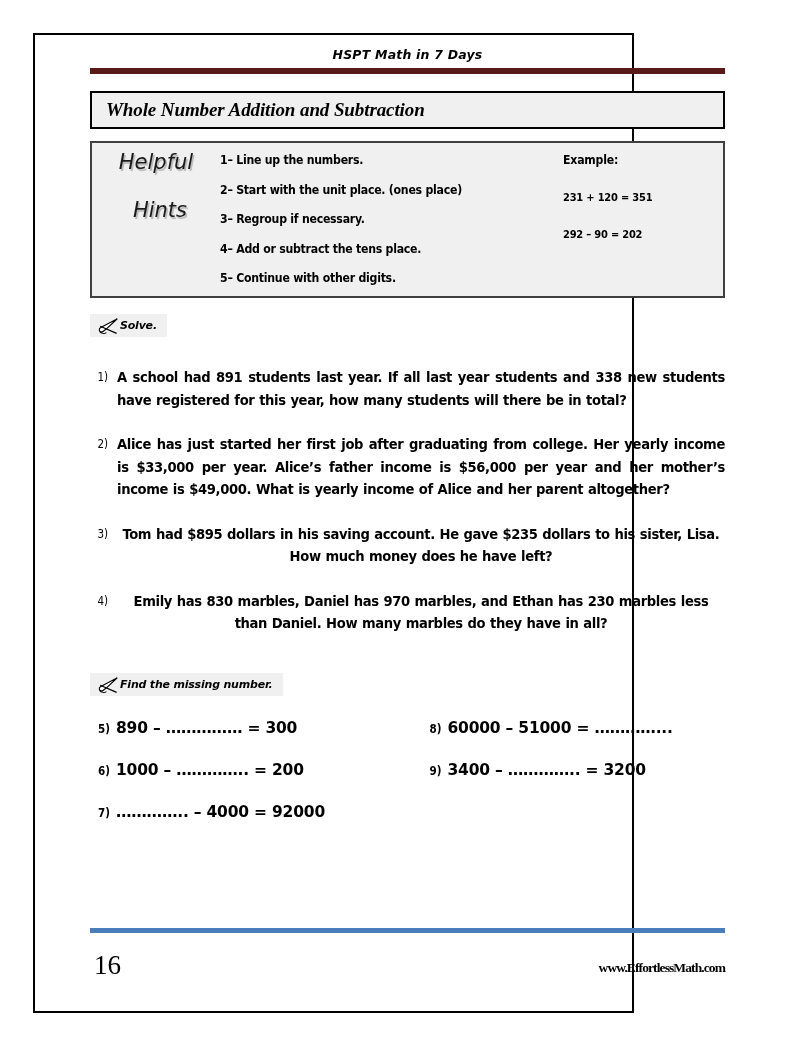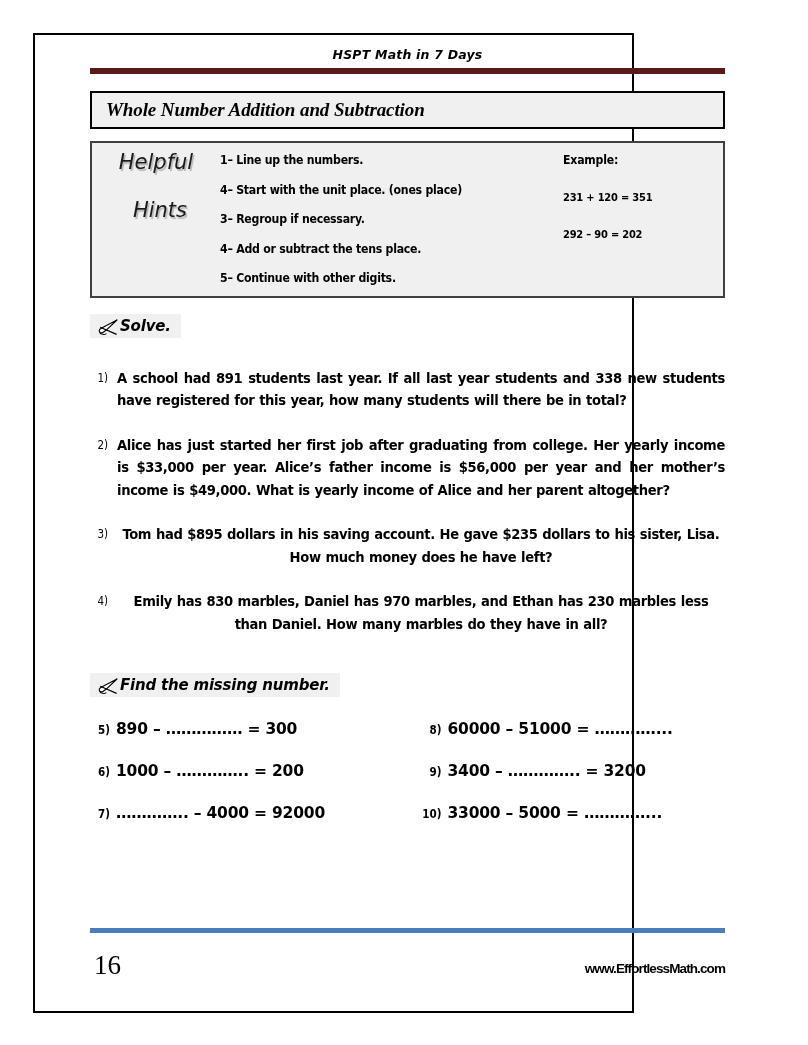--- a/index.html
+++ b/index.html
@@ -140,21 +140,21 @@
   .section-head .pen-icon {
     display: inline-block;
     width: 20px;
     height: 17px;
     margin-right: 2px;
     position: relative;
     top: 1px;
   }
   .section-head .sh-text {
     font-family: "DejaVu Sans", sans-serif;
-    font-size: 15px;
+    font-size: 11px;
     font-weight: bold;
     font-style: italic;
     letter-spacing: -.2px;
   }
 
   
   .problems {
     margin-top: 28px;
   }
   .problem {
@@ -234,21 +234,21 @@
     align-items: flex-end;
     justify-content: space-between;
   }
   .page-num {
     font-family: "Liberation Serif", serif;
     font-size: 27px;
     line-height: 1;
     padding-left: 4px;
   }
   .site {
-    font-family: Liberation Sans, sans-serif;
+    font-family: Liberation Serif, serif;
     font-size: 13.5px;
     font-weight: bold;
     letter-spacing: -.9px;
     padding-bottom: 3px;
   }
 </style>
 </head>
 <body>
 
 <div id="page-frame">
@@ -264,21 +264,21 @@
     </div>
 
     
     <div class="hints-box">
       <div class="hints-label">
         <div class="word">Helpful</div>
         <div class="word second">Hints</div>
       </div>
       <div class="hints-steps">
         <div class="step">1– Line up the numbers.</div>
-        <div class="step">4–  Start with the unit place. (ones place)</div>
+        <div class="step">2–  Start with the unit place. (ones place)</div>
         <div class="step">3– Regroup if necessary.</div>
         <div class="step">4– Add or subtract the tens place.</div>
         <div class="step">5– Continue with other digits.</div>
       </div>
       <div class="hints-example">
         <div class="ex-title">Example:</div>
         <div class="ex-line">231 + 120 = 351</div>
         <div class="ex-line">292 – 90 = 202</div>
       </div>
     </div>
@@ -345,24 +345,20 @@
         </div>
         <div class="missing-col right">
           <div class="missing-item">
             <span class="mnum">8)</span>
             <span class="mexpr">60000 – 51000 = …………...</span>
           </div>
           <div class="missing-item">
             <span class="mnum">9)</span>
             <span class="mexpr">3400 – ………….. = 3200</span>
           </div>
-          <div class="missing-item">
-            <span class="mnum">10)</span>
-            <span class="mexpr">33000 – 5000 = …………...</span>
-          </div>
         </div>
       </div>
     </div>
 
     
     <div class="footer-rule"></div>
     <div class="footer-row">
       <span class="page-num">16</span>
       <span class="site">www.EffortlessMath.com</span>
     </div>

